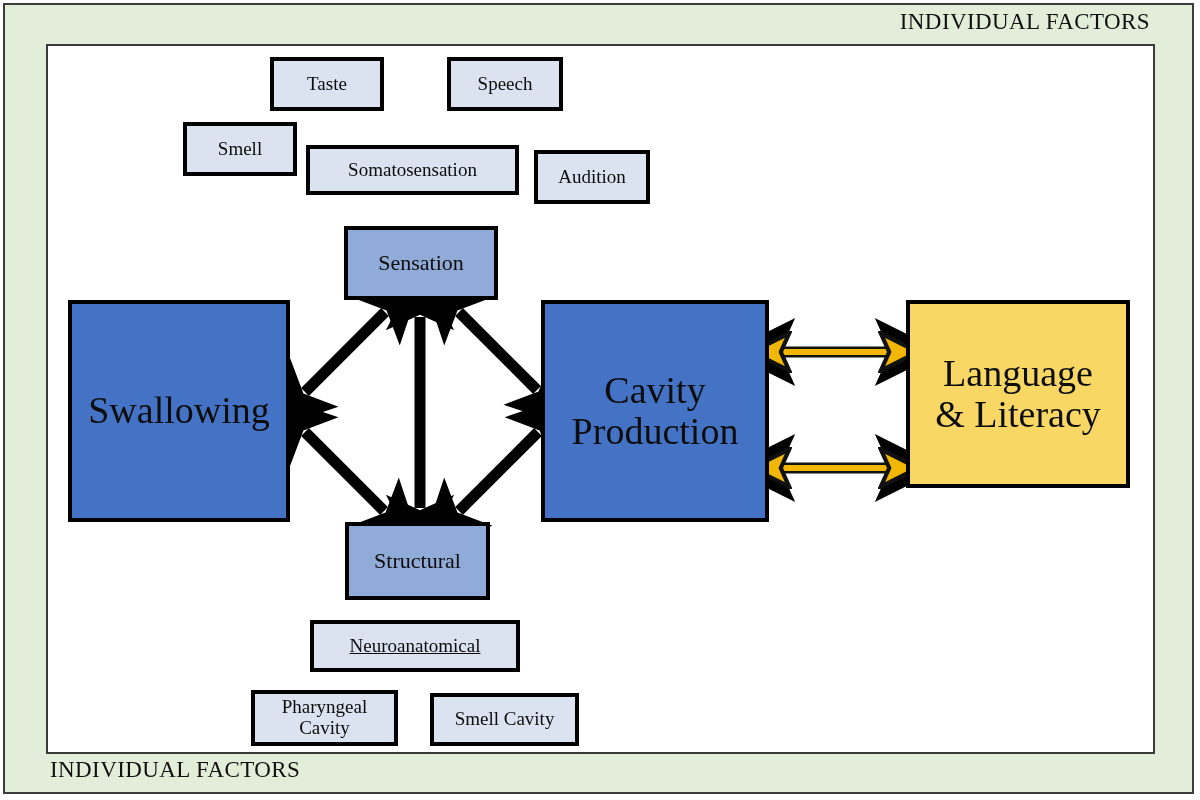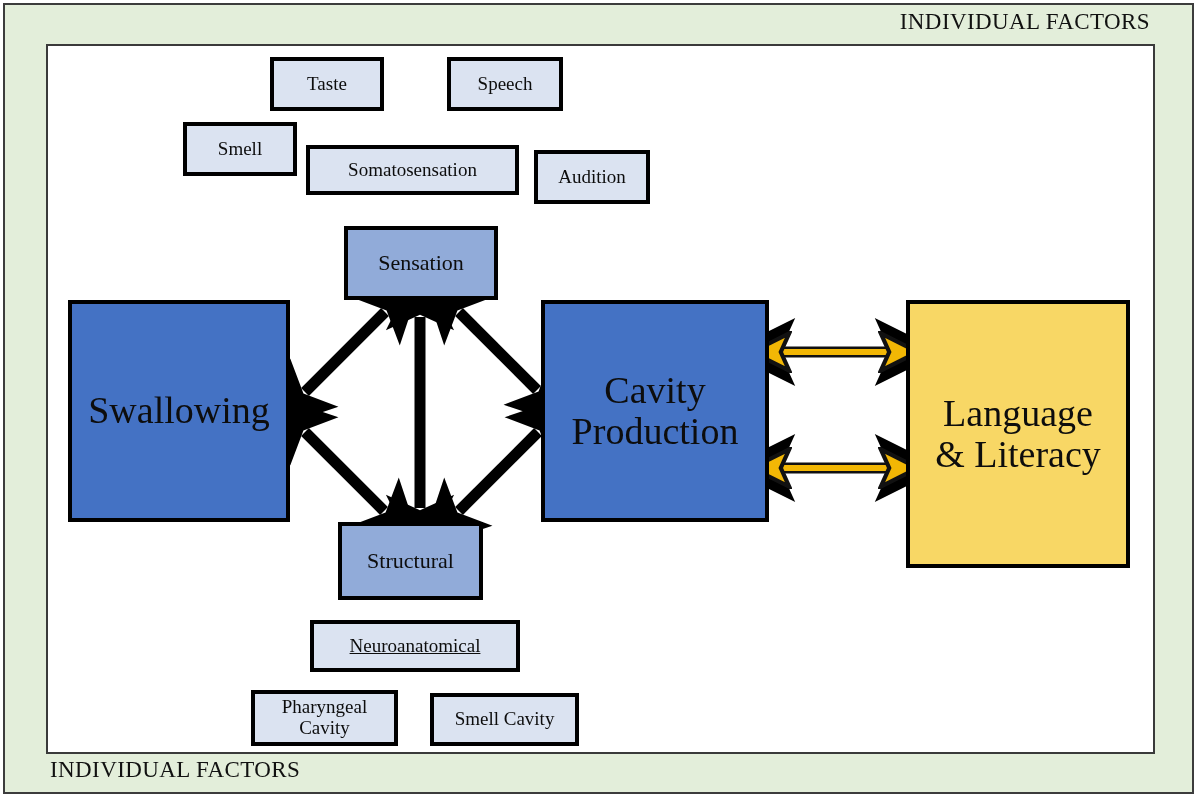--- a/index.html
+++ b/index.html
@@ -159,30 +159,30 @@
   <div class="node small" style="left:447px; top:57px; width:116px; height:54px;">Speech</div>
 
   <div class="node small" style="left:183px; top:122px; width:114px; height:54px;">Smell</div>
 
   <div class="node small" style="left:306px; top:145px; width:213px; height:50px;">Somatosensation</div>
 
   <div class="node small" style="left:534px; top:122px; width:116px; height:54px;margin-top:28px;">Audition</div>
 
   <div class="node mid" style="left:344px; top:226px; width:154px; height:74px;">Sensation</div>
 
-  <div class="node mid" style="left:338px; top:522px; width:145px; height:78px;">Structural</div>
+  <div class="node mid" style="left:345px; top:522px; width:145px; height:78px;">Structural</div>
 
   <div class="node small" style="left:310px; top:620px; width:210px; height:52px;text-decoration:underline;">Neuroanatomical</div>
 
   <div class="node small" style="left:251px; top:690px; width:147px; height:56px; white-space:pre-line;">Pharyngeal
 Cavity</div>
 
   <div class="node small" style="left:430px; top:693px; width:149px; height:53px;">Smell Cavity</div>
 
   <div class="node major" style="left:68px; top:300px; width:222px; height:222px;">Swallowing</div>
 
   <div class="node major" style="left:541px; top:300px; width:228px; height:222px; white-space:pre-line;">Cavity
 Production</div>
 
-  <div class="node accent" style="left:906px; top:300px; width:224px; height:268px; white-space:pre-line;">Language
+  <div class="node accent" style="left:906px; top:300px; width:224px; height:188px; white-space:pre-line;">Language
 &amp; Literacy</div>
 
 </div>
 
 </body></html>

